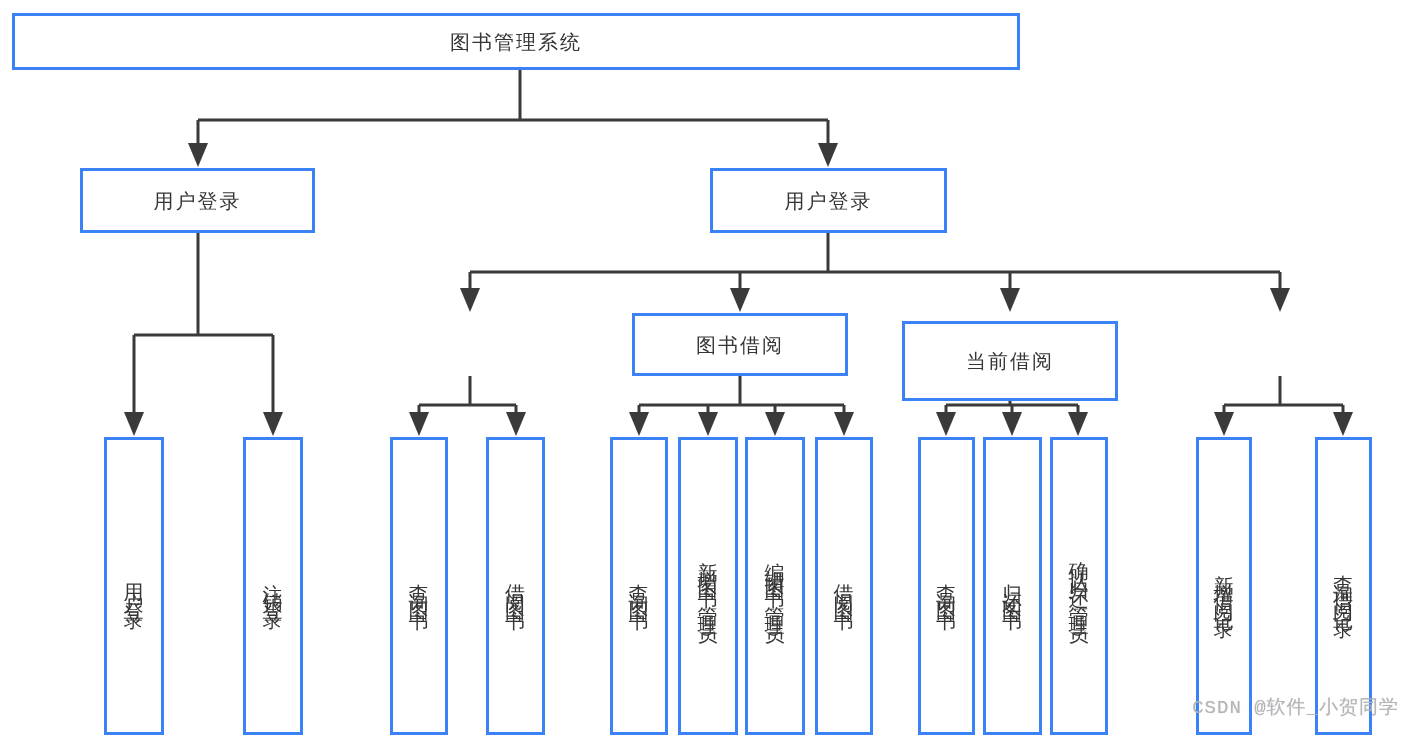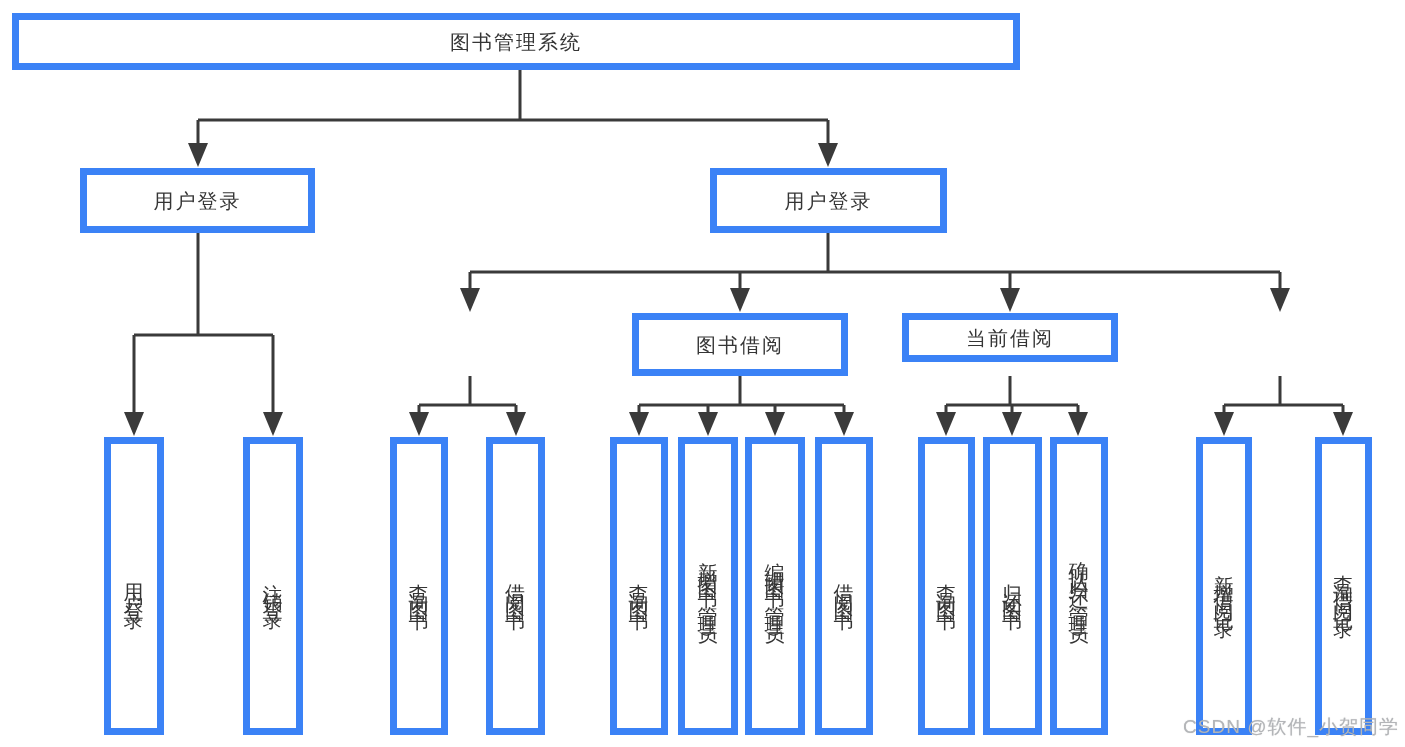--- a/index.html
+++ b/index.html
@@ -23,48 +23,49 @@
     position: absolute;
     left: 0;
     top: 0;
     width: 1405px;
     height: 747px;
     pointer-events: none;
   }
   .node {
     position: absolute;
     box-sizing: border-box;
-    border: 7px solid #3b82f6;
+    border: 3px solid #3b82f6;
     background: #ffffff;
     color: #353535;
     display: flex;
     align-items: center;
     justify-content: center;
     text-align: right;
     line-height: 1;
   }
   .hbox {
     font-size: 20px;
     letter-spacing: 2px;
   }
   .vbox {
     writing-mode: vertical-rl;
     font-size: 20px;
     letter-spacing: 9px;
   }
   .watermark {
     position: absolute;
     right: 6px;
-    top: 714px;
+    top: 694px;
     z-index: 5;
     font-size: 19px;
     letter-spacing: 1px;
     color: #b3b5b8;
     text-shadow: 0 0 1px rgba(120,120,120,0.35);
     white-space: nowrap;
+    font-family: Liberation Mono, monospace;
   }
 </style>
 </head>
 <body>
 
 <div class="stage">
 
   <svg class="connectors" viewBox="0 0 1405 747" xmlns="http://www.w3.org/2000/svg" fill="#3a3a3a" stroke="#3a3a3a" stroke-width="3">
 
     <g>
@@ -114,21 +115,21 @@
       <polygon stroke="none" points="1333,412 1353,412 1343,436"></polygon>
     </g>
   </svg>
 
   <div class="node hbox" style="left:12px; top:13px; width:1008px; height:57px;">图书管理系统</div>
 
   <div class="node hbox" style="left:80px; top:168px; width:235px; height:65px;">用户登录</div>
   <div class="node hbox" style="left:710px; top:168px; width:237px; height:65px;">用户登录</div>
 
   <div class="node hbox" style="left:632px; top:313px; width:216px; height:63px;">图书借阅</div>
-  <div class="node hbox" style="left:902px; top:313px; width:216px; height:49px;">当前借阅</div>
+  <div class="node hbox" style="left:902px; top:321px; width:216px; height:80px;">当前借阅</div>
 
   <div class="node vbox" style="left:104px; top:437px; width:60px; height:298px;">用户登录</div>
   <div class="node vbox" style="left:243px; top:437px; width:60px; height:298px;">注销登录</div>
 
   <div class="node vbox" style="left:390px; top:437px; width:58px; height:298px;">查询图书</div>
   <div class="node vbox" style="left:486px; top:437px; width:59px; height:298px;">借阅图书</div>
 
   <div class="node vbox" style="left:610px; top:437px; width:58px; height:298px;">查询图书</div>
   <div class="node vbox" style="left:678px; top:437px; width:60px; height:298px;">新增图书（管理员）</div>
   <div class="node vbox" style="left:745px; top:437px; width:60px; height:298px;">编辑图书（管理员）</div>

